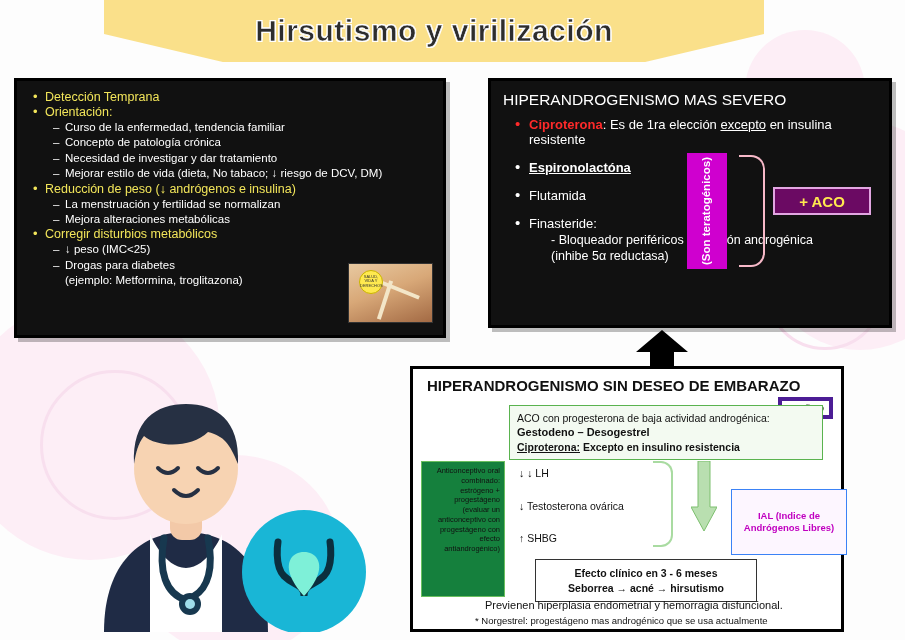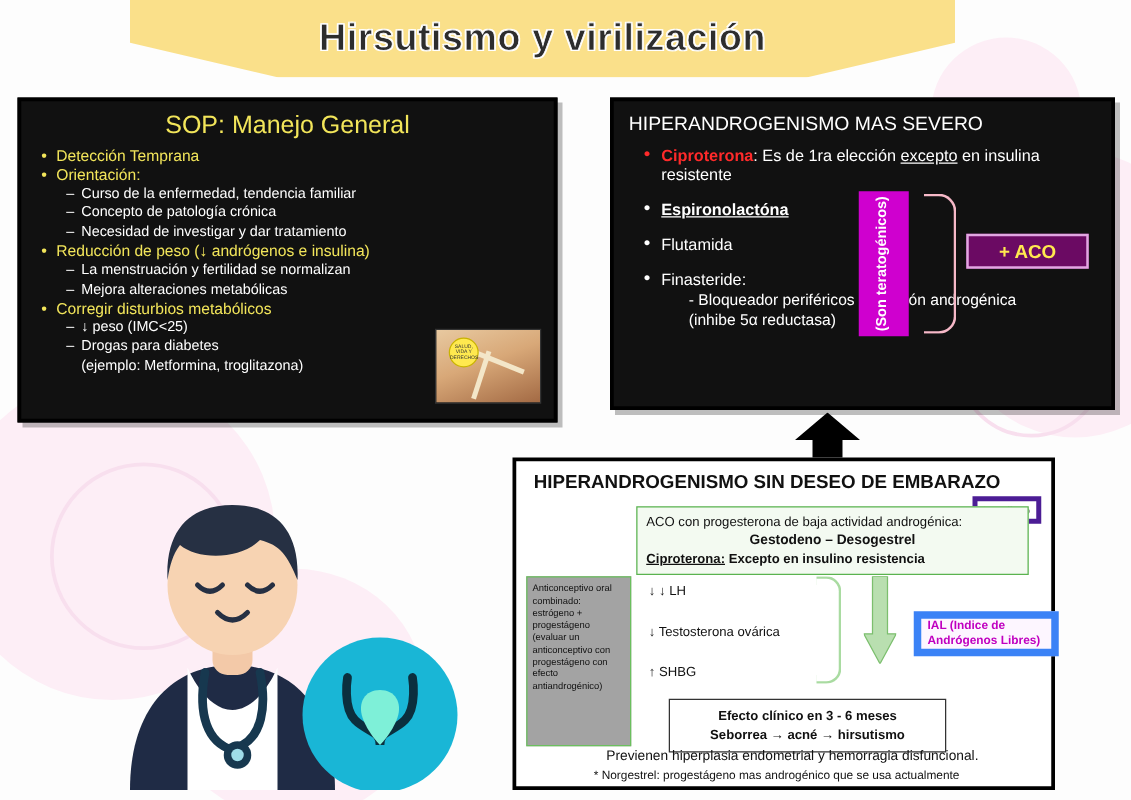--- a/index.html
+++ b/index.html
@@ -133,43 +133,43 @@
     position:absolute; right:8px; top:28px; font-size:8.5px;
     border:4px solid #4c1d95; padding:2px 5px; background:#fff; color:#111;
   }
   .greenbox {
     border:1px solid #5ab34f; background:#f3faf1; color:#111;
   }
   #aco-prog {
     position:absolute; left:96px; top:36px; width:314px; padding:5px 7px;
     font-size:10.5px; line-height:1.35;
   }
-  #aco-prog .ctr { text-align:center; font-weight:bold; font-size:11px; }
+  #aco-prog .ctr { text-align:left; font-weight:bold; font-size:11px; }
   #aco-prog .under { text-decoration:underline; }
 
   #anticonceptivo {
     position:absolute; left:8px; top:92px; width:84px; height:136px;
-    border:1px solid #6bbf5e; background:#a3a3a3; color:#111;
-    font-size:7.5px; line-height:1.3; padding:4px 4px;
+    border:1px solid #6bbf5e; background:#15803d; color:#111;
+    font-size:7.5px; line-height:1.3; padding:4px 4px;text-align:right;
   }
 
   .arrow-line { position:absolute; font-size:10.5px; color:#111; }
   #al1 { left:106px; top:98px; }
   #al2 { left:106px; top:131px; }
   #al3 { left:106px; top:163px; }
 
   #brace-right {
     position:absolute; left:240px; top:92px; width:20px; height:86px;
     border:2px solid #a9dba1; border-left:none; border-radius:0 12px 12px 0;
   }
 
   #ial-box {
-    position:absolute; left:318px; top:120px; width:116px; padding:0 5px;
-    border:6px solid #3b82f6; background:#fdf6ff;
-    color:#c000c0; font-size:9.5px; font-weight:bold; line-height:1.25;
+    position:absolute; left:318px; top:120px; width:116px; padding:20px 5px;
+    border:1px solid #3b82f6; background:#fdf6ff;
+    color:#c000c0; font-size:9.5px; font-weight:bold; text-align:center; line-height:1.25;
   }
   #green-down-arrow { position:absolute; left:278px; top:92px; width:26px; height:70px; }
 
   #efecto {
     position:absolute; left:122px; top:190px; width:222px; padding:6px 6px;
     border:1px solid #333; background:#fff; color:#111;
     font-size:10.5px; font-weight:bold; text-align:center; line-height:1.4;
   }
 
   #prev1 { position:absolute; left:72px; top:230px; font-size:11px; color:#111; }
@@ -187,27 +187,27 @@
 <div class="bg-blob" id="blob4"></div>
 <div class="bg-ring" id="ring1"></div>
 <div class="bg-ring" id="ring2"></div>
 
 <div id="banner-wing-l"></div>
 <div id="banner-wing-r"></div>
 <div id="banner"></div>
 <div id="banner-title">Hirsutismo y virilización</div>
 
 <div class="panel" id="panel-sop">
-  <h2 id="sop-title">SOP: Manejo General</h2>
 
   <div class="bullet-l1">Detección Temprana</div>
   <div class="bullet-l1">Orientación:</div>
   <div class="bullet-l2">Curso de la enfermedad, tendencia familiar</div>
   <div class="bullet-l2">Concepto de patología crónica</div>
   <div class="bullet-l2">Necesidad de investigar y dar tratamiento</div>
+  <div class="bullet-l2">Mejorar estilo de vida (dieta, No tabaco; ↓ riesgo de DCV, DM)</div>
   <div class="bullet-l1">Reducción de peso (↓ andrógenos e insulina)</div>
   <div class="bullet-l2">La menstruación y fertilidad se normalizan</div>
   <div class="bullet-l2">Mejora alteraciones metabólicas</div>
   <div class="bullet-l1">Corregir disturbios metabólicos</div>
   <div class="bullet-l2">↓ peso (IMC&lt;25)</div>
   <div class="bullet-l2">Drogas para diabetes</div>
   <div class="bullet-l2 noDash">(ejemplo: Metformina, troglitazona)</div>
 
   <div id="sop-photo">
     <div class="strip"></div>

